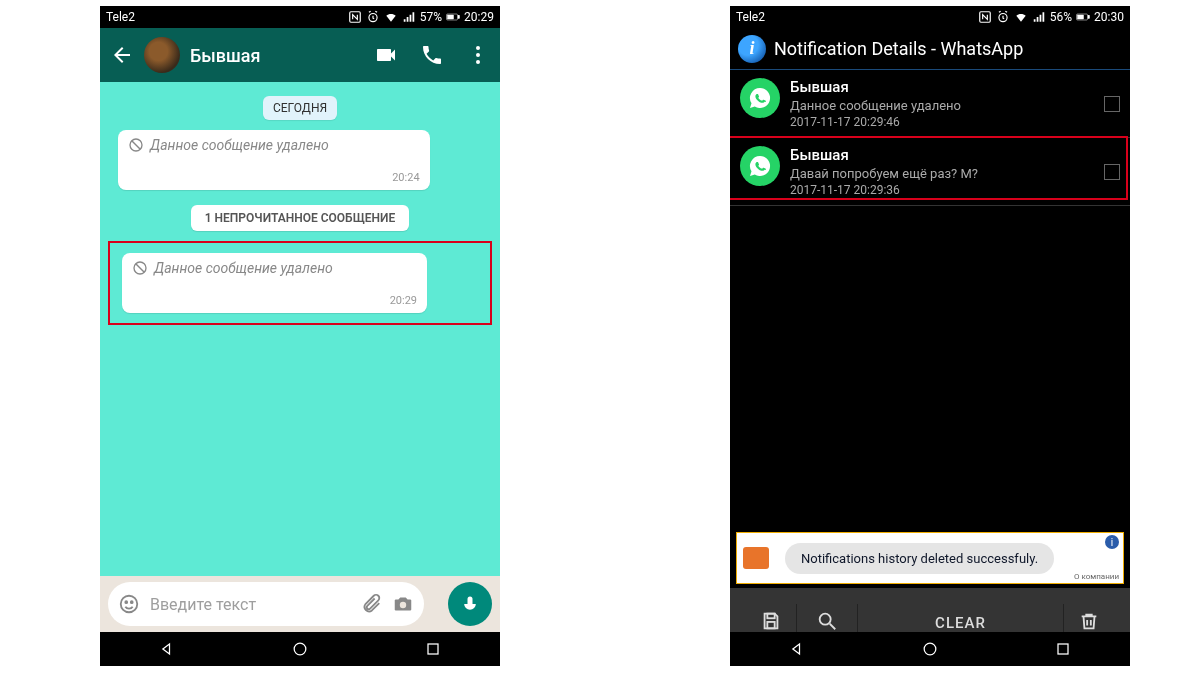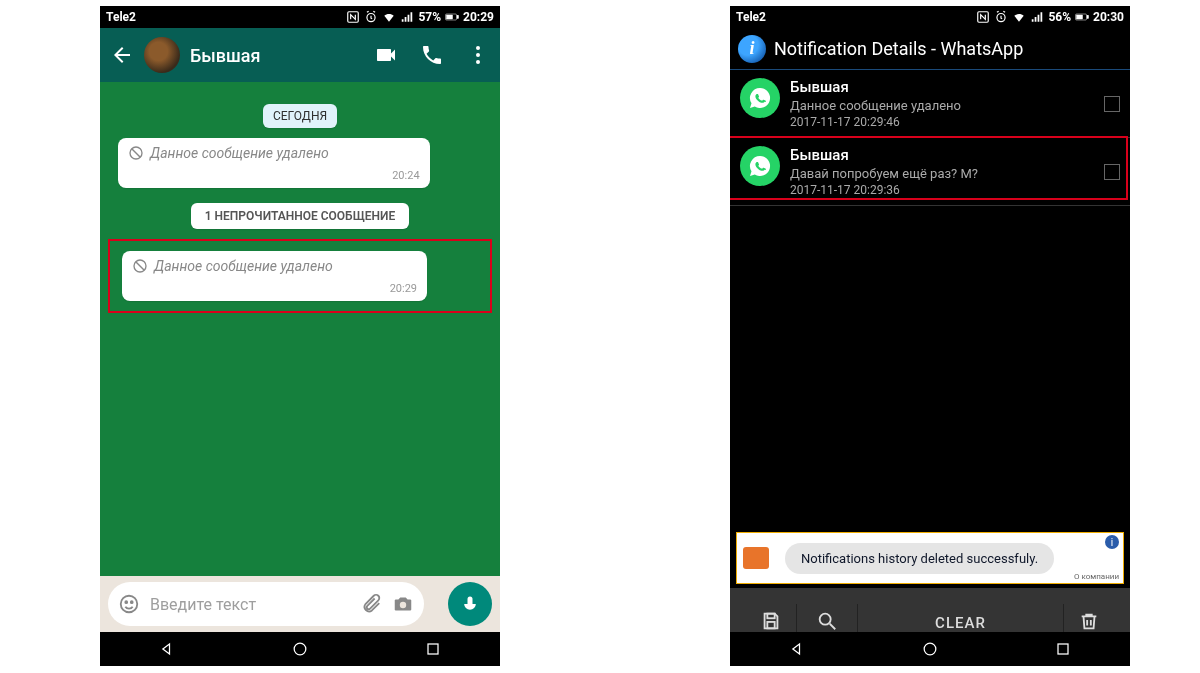--- a/index.html
+++ b/index.html
@@ -24,21 +24,20 @@
   
   .status-bar {
     height: 22px;
     background: #000;
     color: #fff;
     display: flex;
     align-items: center;
     justify-content: space-between;
     font-size: 12px;
     padding: 0 6px;
-    font-weight: bold;
   }
   .status-left { display: flex; align-items: center; gap: 4px; }
   .status-right { display: flex; align-items: center; gap: 4px; }
   .status-right svg { width: 14px; height: 14px; }
 
   
   .wa-header {
     height: 54px;
     background: #075E54;
     display: flex;
@@ -52,23 +51,23 @@
     width: 36px; height: 36px; border-radius: 50%;
     background: radial-gradient(circle at 40% 40%, #8b5a2b 30%, #3a2a1a 70%);
     overflow:hidden;
   }
   .wa-contact-name { font-size: 18px; font-weight: 500; flex: 1; }
   .wa-icons { display: flex; gap: 22px; align-items:center; }
 
   
   .wa-body {
     height: 494px;
-    background: #15803d;
+    background: #5eead4;
     position: relative;
-    padding: 16px 10px;
+    padding: 8px 10px;
     overflow: hidden;
   }
   .date-badge {
     background: #e1f3fb;
     color: #303030;
     font-size: 12px;
     padding: 5px 10px;
     border-radius: 6px;
     margin: 6px auto 10px;
     width: fit-content;
@@ -90,21 +89,21 @@
     font-size: 14px;
     font-style: italic;
     display: flex;
     align-items: center;
     gap: 6px;
   }
   .bubble .time {
     text-align: right;
     font-size: 11px;
     color: #999;
-    margin-top: 8px;
+    margin-top: 18px;
   }
   .unread-divider {
     background: #fff;
     color: #555;
     font-size: 12px;
     font-weight: 600;
     padding: 6px 14px;
     border-radius: 6px;
     margin: 15px auto 10px;
     width: fit-content;

